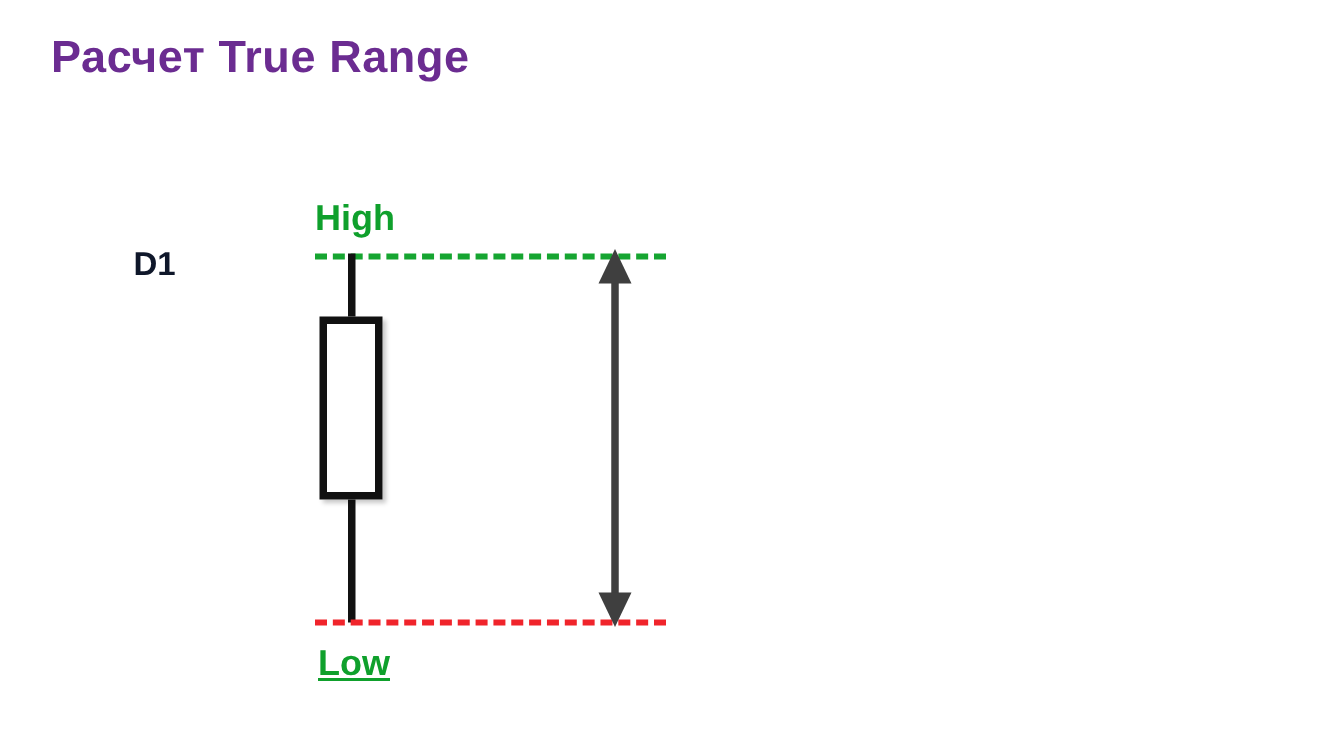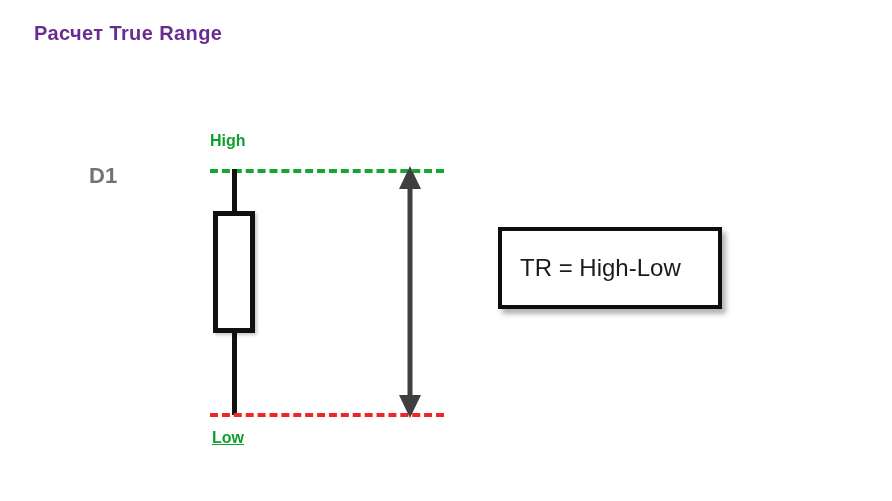--- a/index.html
+++ b/index.html
@@ -18,42 +18,42 @@
     width: 892px;
     height: 501px;
     background: #ffffff;
   }
 
   
   #slide-title {
     position: absolute;
     left: 34px;
     top: 22px;
-    font-size: 20px;
+    font-size: 30px;
     font-weight: bold;
     color: #6B2C91;
     letter-spacing: 0.4px;
     white-space: nowrap;
   }
 
   
   #tf-label {
     position: absolute;
     left: 89px;
     top: 163px;
     font-size: 22px;
     font-weight: bold;
-    color: #737373;
+    color: #0f172a;
     white-space: nowrap;
   }
 
   
   .level-label {
     position: absolute;
-    font-size: 16px;
+    font-size: 24px;
     font-weight: bold;
     color: #0FA02C;
     white-space: nowrap;
   }
   #high-label { left: 210px; top: 132px; }
   #low-label  { left: 212px; top: 429px; text-decoration: underline; }
 
   
   .level-line {
     position: absolute;
@@ -143,17 +143,14 @@
   <div id="low-line" class="level-line"></div>
 
   <div id="low-label" class="level-label">Low</div>
 
   <svg id="tr-arrow" viewBox="0 0 28 256">
     <line x1="14" y1="18" x2="14" y2="238" stroke="#3F3F3F" stroke-width="5"></line>
     <polygon points="14,2 25,25 3,25" fill="#3F3F3F"></polygon>
     <polygon points="14,254 25,231 3,231" fill="#3F3F3F"></polygon>
   </svg>
 
-  <div id="formula-box">
-    <span id="formula-text">TR = High-Low</span>
-  </div>
 
 </div>
 
 </body></html>

